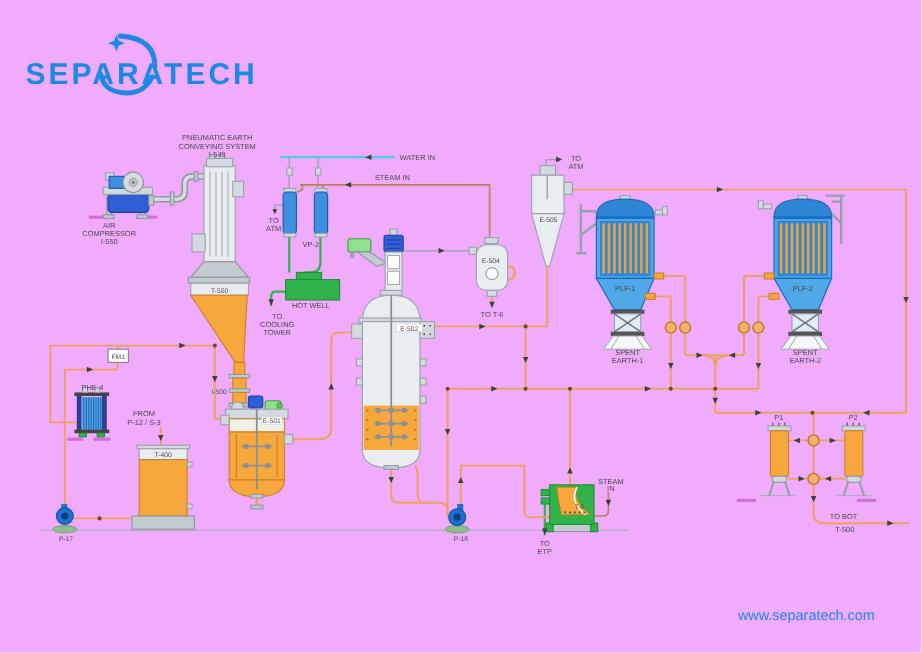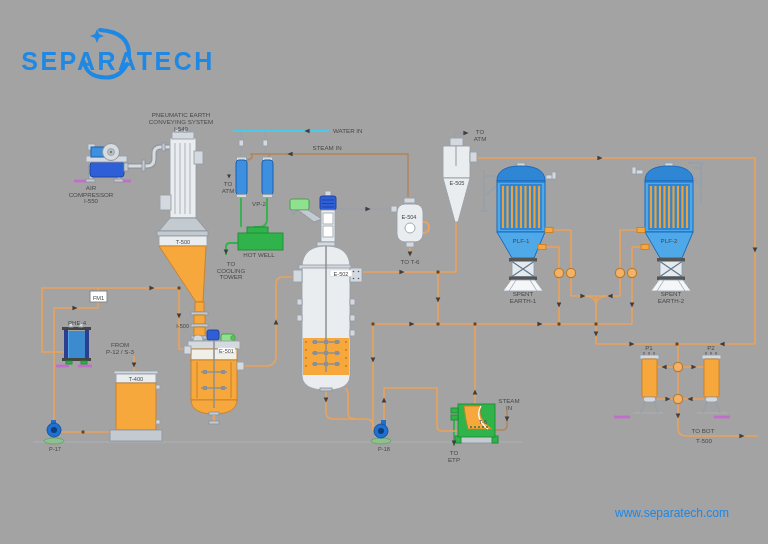--- a/index.html
+++ b/index.html
@@ -2,21 +2,21 @@
 <html style="--brand: #1E88E5; --pipe: #ECA25C; --orange: #F6A83C; --orange-dark: #C87F28; --water: #4AC9E9; --steam: #B28457; --green: #2FB34A; --magenta: #C961D6; --filter-blue: #4FA8E8; --filter-blue-dark: #1A6ABF; --pump-blue: #1F6FD4; --motor-blue: #2F5FD6; --label: #4A4A4A;"><head>
 <meta charset="utf-8">
 <style>
   :root{
     --brand:#1E88E5; --pipe:#ECA25C; --orange:#F6A83C; --orange-dark:#C87F28;
     --water:#4AC9E9; --steam:#B28457; --green:#2FB34A; --magenta:#C961D6;
     --filter-blue:#4FA8E8; --filter-blue-dark:#1A6ABF; --pump-blue:#1F6FD4;
     --motor-blue:#2F5FD6; --label:#4A4A4A;
   }
   html,body{margin:0;padding:0;background:#fff;}
-  #stage{position:relative;width:768px;height:544px;background:#a3a3a3;overflow:hidden;outline:1px solid #ececec;}
+  #stage{position:relative;width:768px;height:544px;background:#f0abfc;overflow:hidden;outline:1px solid #ececec;}
   svg{display:block}
   text{font-family:"Liberation Sans","DejaVu Sans",sans-serif;}
   .t{font-size:6.2px;fill:var(--label);text-anchor:middle;}
   .t55{font-size:5.6px;}
   .tstart{text-anchor:start;}
   .tend{text-anchor:end;}
   .logoT{font-size:25px;font-weight:bold;fill:var(--brand);letter-spacing:2.5px;text-anchor:middle;}
   .web{font-size:12px;fill:var(--brand);text-anchor:middle;}
   .op{stroke:var(--pipe);stroke-width:1.6;fill:none;}
   .gp{stroke:#9AA2AA;stroke-width:1.1;fill:none;}

